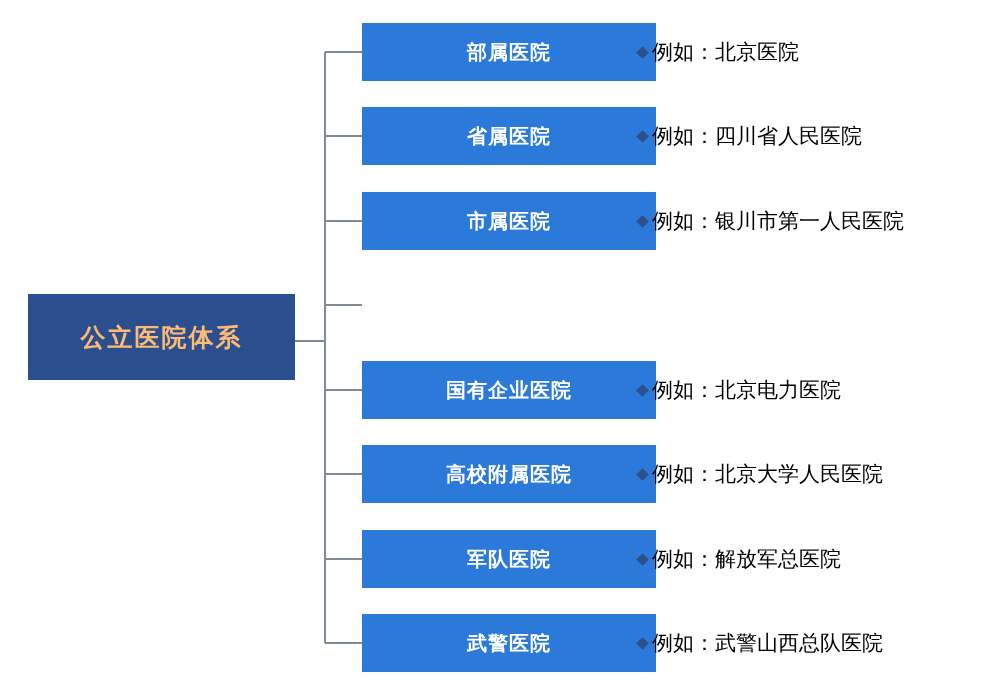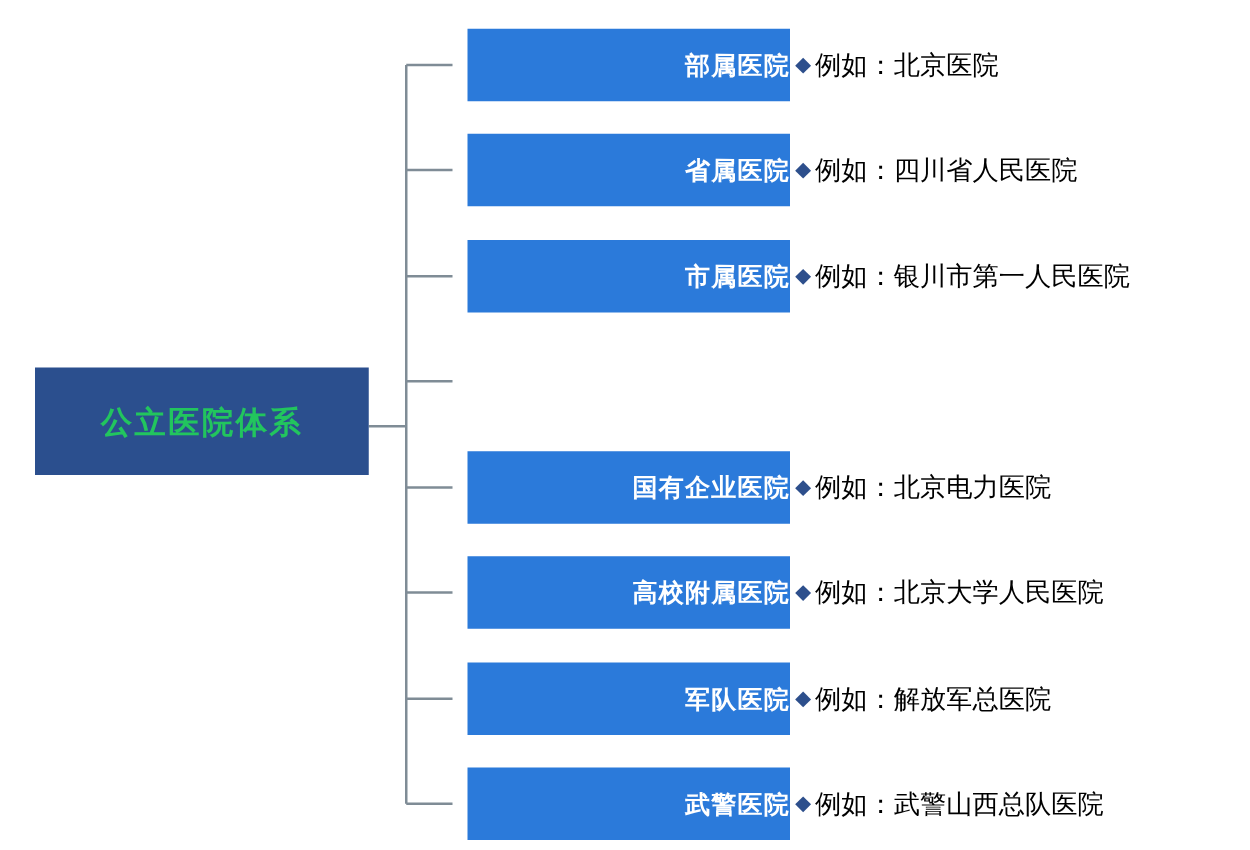--- a/index.html
+++ b/index.html
@@ -38,45 +38,45 @@
     top: 294px;
     width: 267px;
     height: 86px;
     background: #2b4f8e;
     display: flex;
     align-items: center;
     justify-content: center;
     box-sizing: border-box;
   }
   .root-label {
-    color: #22c55e;
+    color: #fdba74;
     font-size: 25px;
     font-weight: bold;
     letter-spacing: 2px;
     line-height: 1;
     white-space: nowrap;
   }
 
   
   .row {
     position: absolute;
     left: 362px;
     width: 588px;
     height: 58px;
   }
   .cat-box {
     position: absolute;
-    left: 12px;
+    left: 0;
     top: 0;
-    width: 258px;
+    width: 294px;
     height: 58px;
     background: #2b7ada;
     display: flex;
     align-items: center;
-    justify-content: flex-end;
+    justify-content: center;
     box-sizing: border-box;
   }
   .cat-label {
     color: #ffffff;
     font-size: 20px;
     font-weight: bold;
     letter-spacing: 1px;
     line-height: 1;
     white-space: nowrap;
   }

